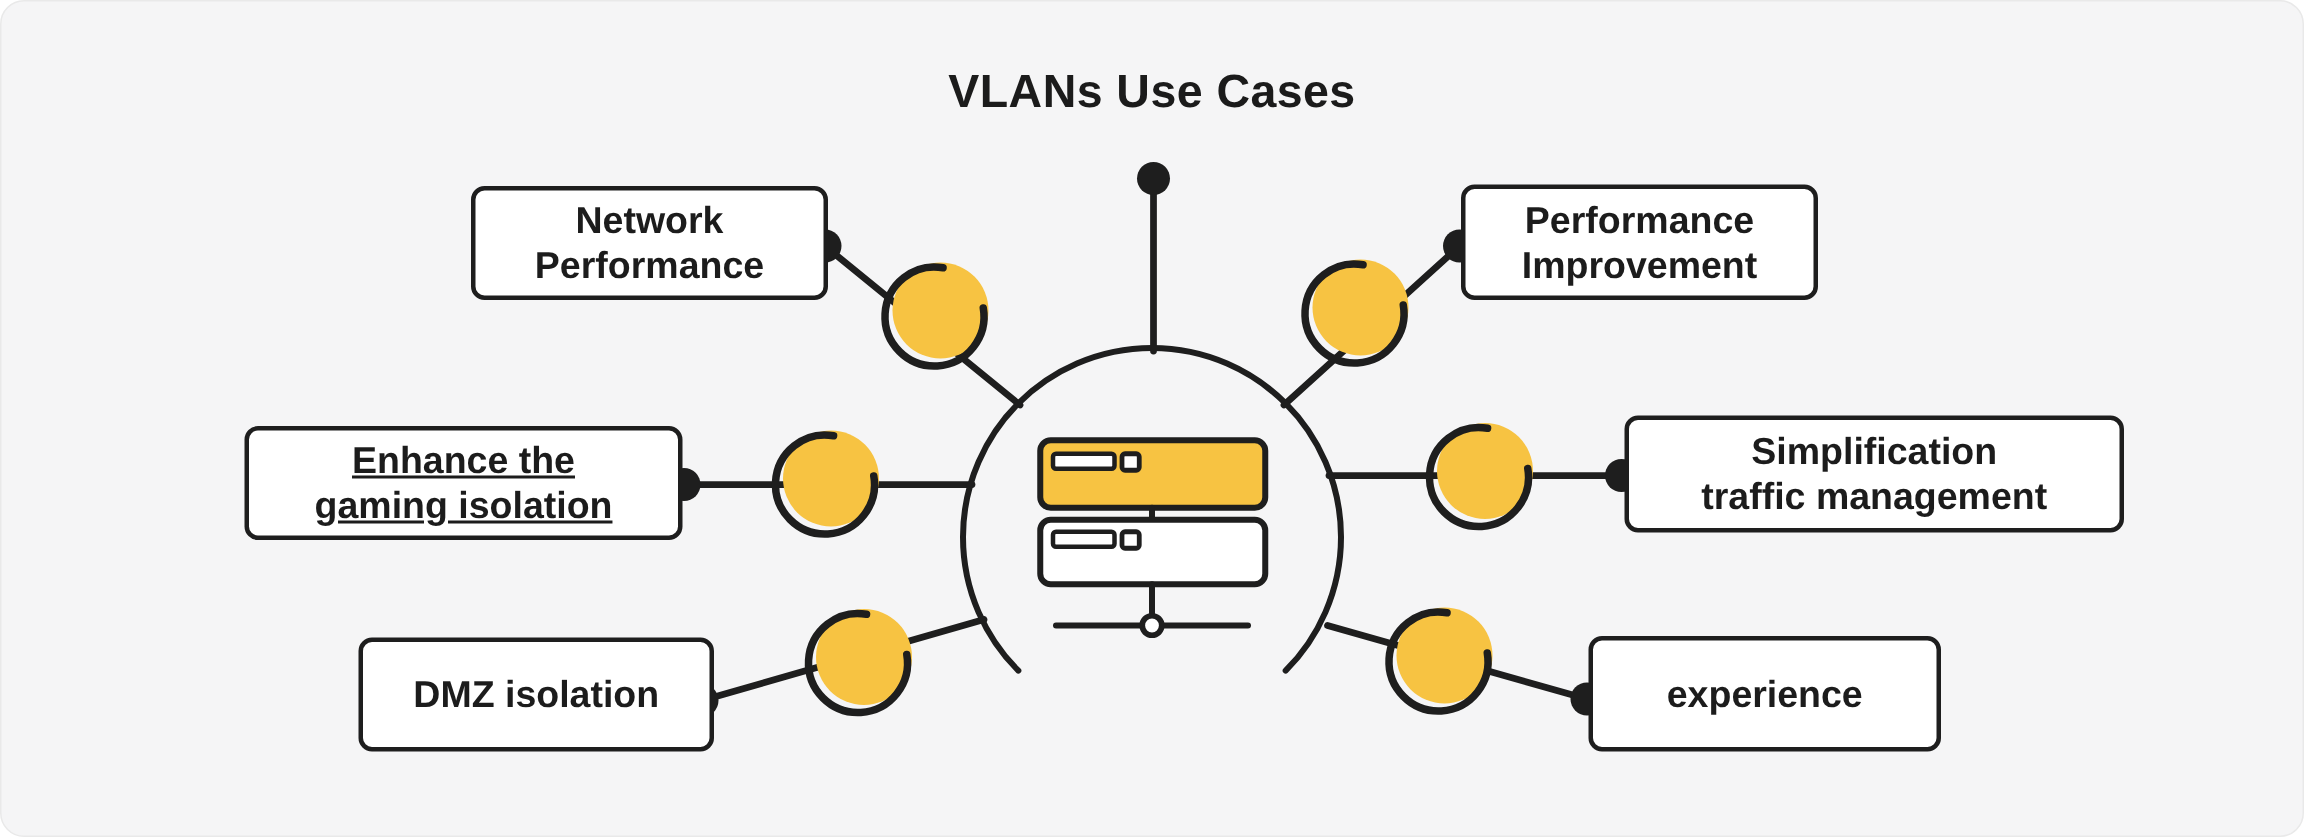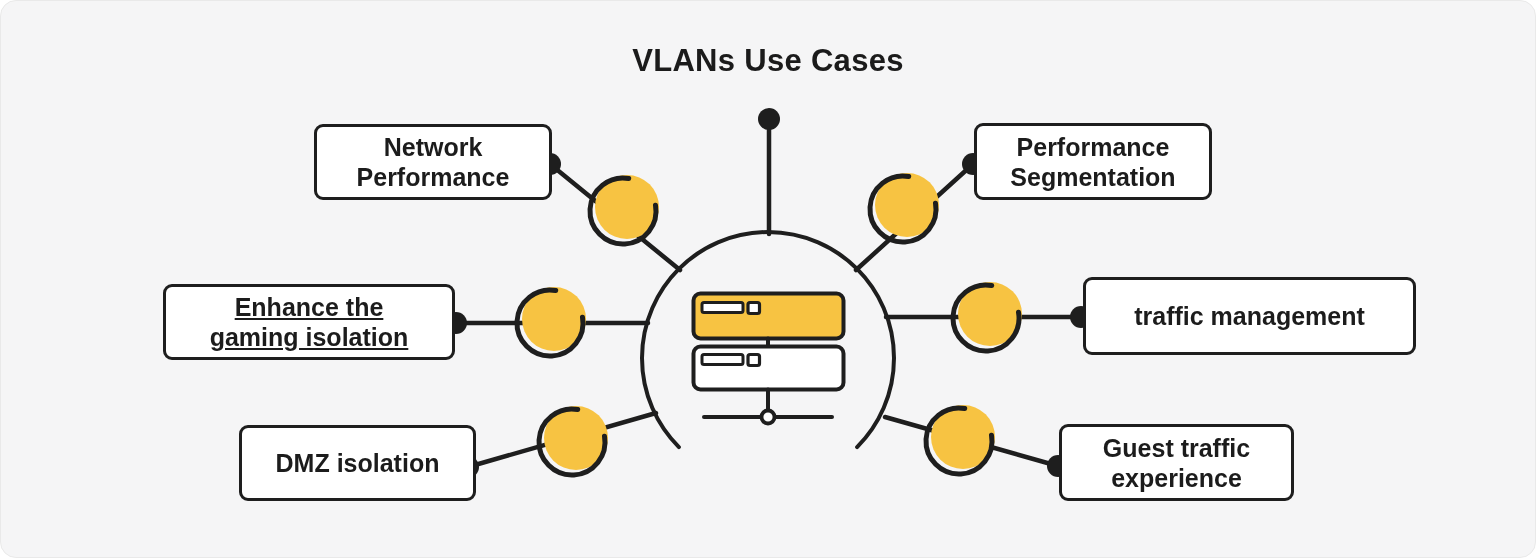--- a/index.html
+++ b/index.html
@@ -111,35 +111,35 @@
     </g>
   </svg>
 
   <div class="case-box" style="left:313px; top:123px; width:238px; height:76px;">
     <span>Network</span>
     <span>Performance</span>
   </div>
 
   <div class="case-box" style="left:973px; top:122px; width:238px; height:77px;">
     <span>Performance</span>
-    <span>Segmentation</span>
+    <span>Improvement</span>
   </div>
 
   <div class="case-box" style="left:162px; top:283px; width:292px; height:76px;text-decoration:underline;">
     <span>Enhance the</span>
     <span>gaming isolation</span>
   </div>
 
   <div class="case-box" style="left:1082px; top:276px; width:333px; height:78px;">
+    <span>Simplification</span>
     <span>traffic management</span>
   </div>
 
   <div class="case-box" style="left:238px; top:424px; width:237px; height:76px;">
     <span>DMZ isolation</span>
     <span></span>
   </div>
 
   <div class="case-box" style="left:1058px; top:423px; width:235px; height:77px;">
-    <span>Guest traffic</span>
     <span>experience</span>
   </div>
 
 </div>
 
 </body></html>

